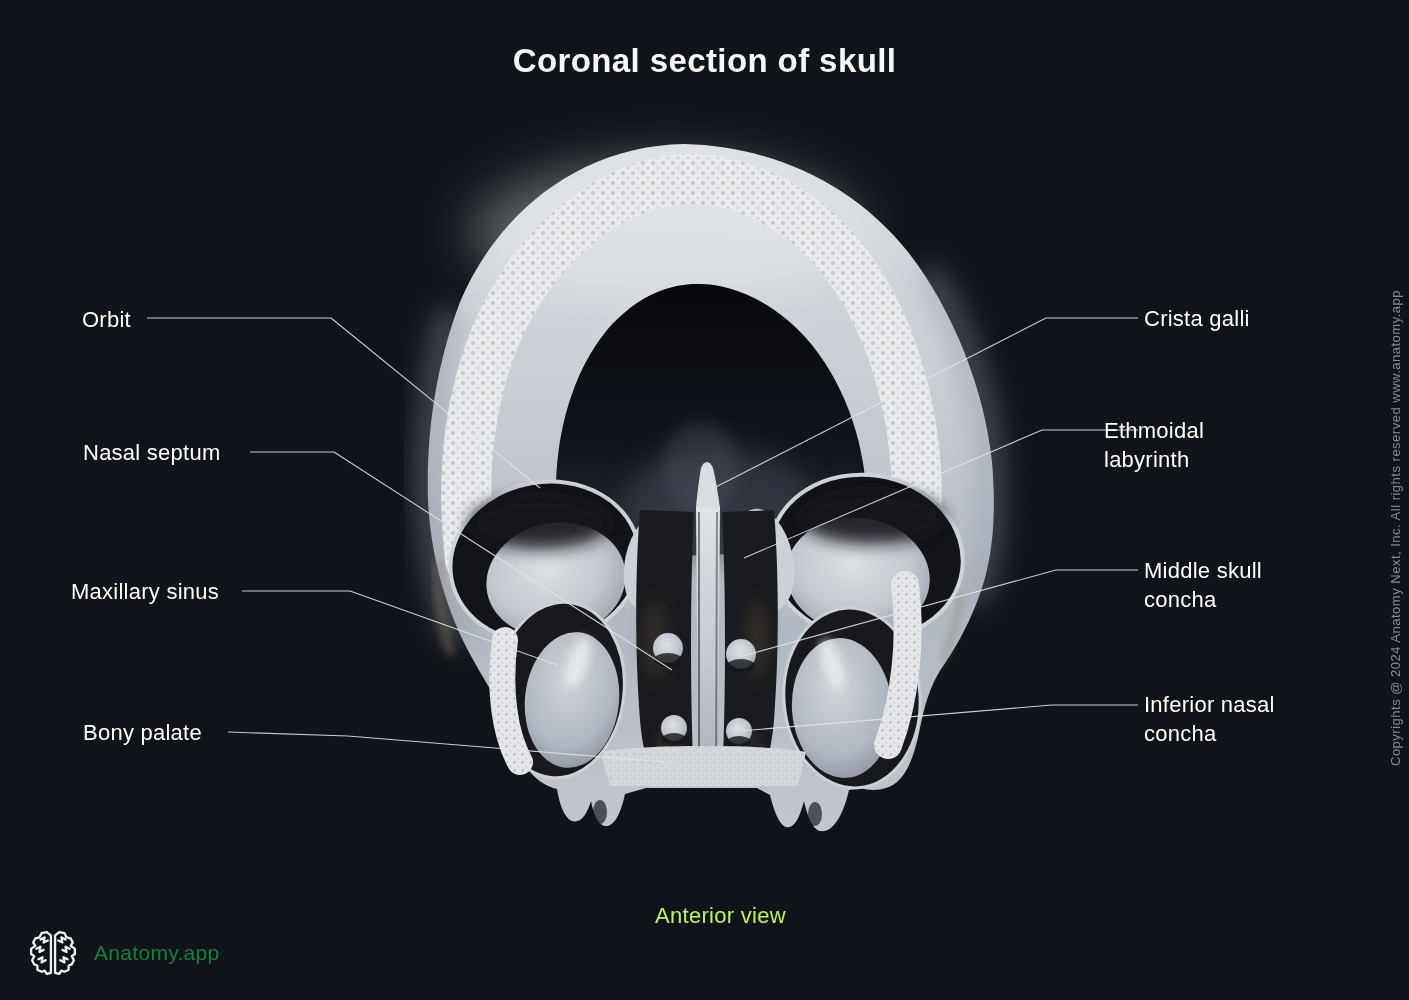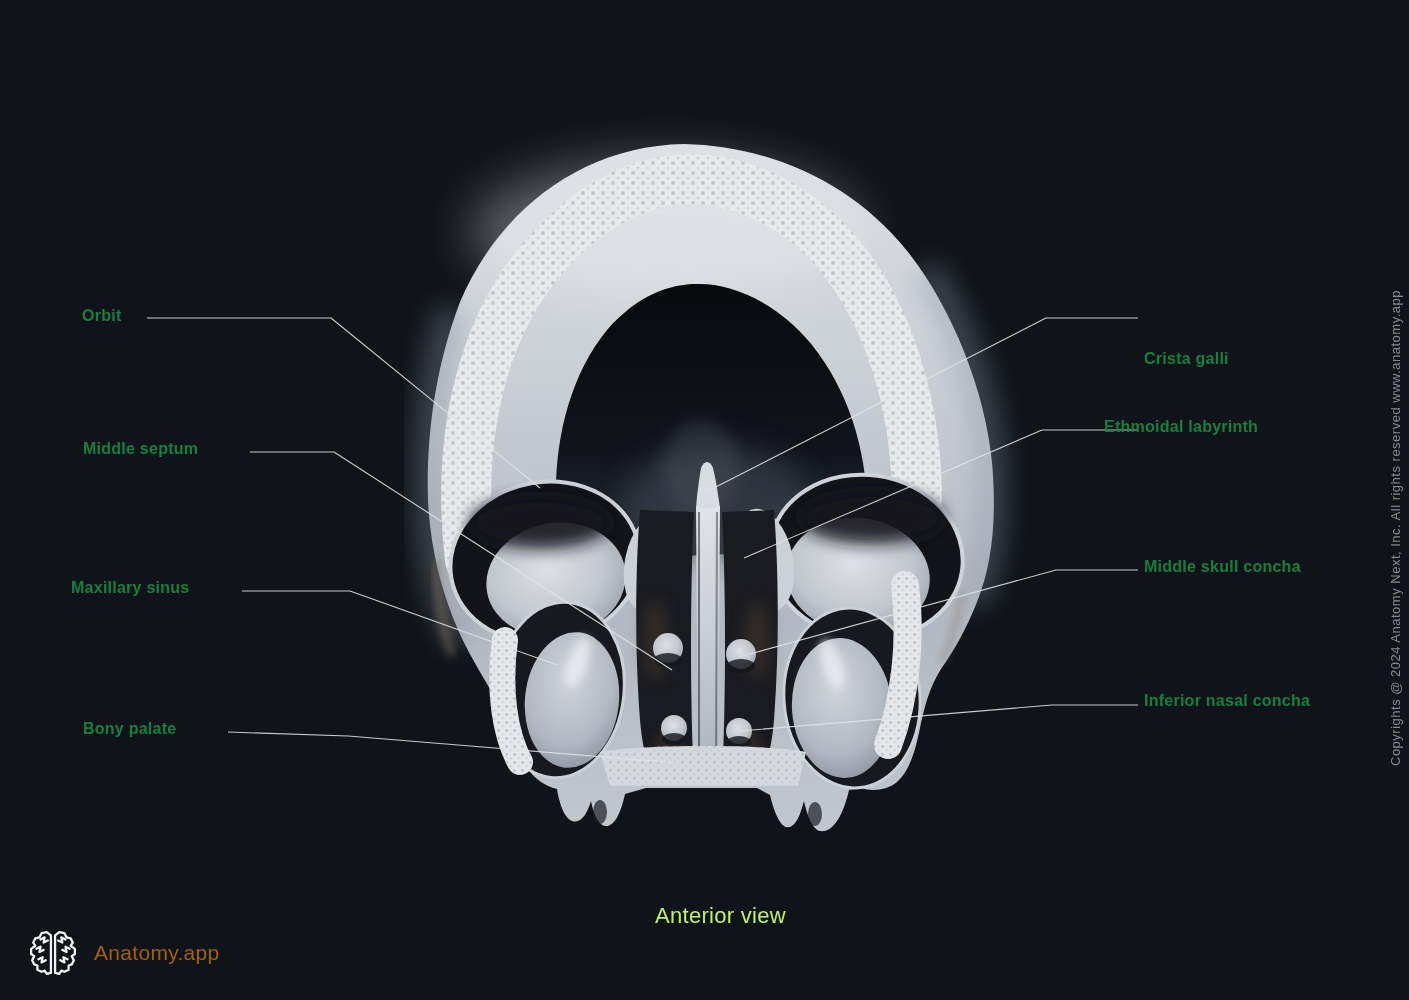--- a/index.html
+++ b/index.html
@@ -17,45 +17,45 @@
     text-align:center;font-size:33px;font-weight:600;letter-spacing:.4px;
     color:#f5f6f8;
   }
   .view-caption{
     position:absolute;top:903px;left:0;width:100%;
     text-align:center;font-size:22px;font-weight:500;letter-spacing:.3px;
     color:#bef264;
     margin-left:16px;
   }
   .anat-label{
-    position:absolute;font-size:16px;font-weight:700;letter-spacing:.25px;
-    color:#15803d;line-height:1.33;
+    position:absolute;font-size:22px;font-weight:400;letter-spacing:.25px;
+    color:#ffffff;line-height:1.33;
   }
   .lab-left{text-align:left;}
   .lab-right{width:175px;text-align:left;}
   #lbl-orbit{left:82px;top:305px;}
   #lbl-nasal-septum{left:83px;top:438px;}
   #lbl-maxillary-sinus{left:71px;top:577px;}
   #lbl-bony-palate{left:83px;top:718px;}
-  #lbl-crista-galli{left:1144px;top:304px;margin-top:44px;}
+  #lbl-crista-galli{left:1144px;top:304px;}
   #lbl-ethmoidal-labyrinth{left:1104px;top:416px;}
   #lbl-middle-nasal-concha{left:1144px;top:556px;}
   #lbl-inferior-nasal-concha{left:1144px;top:690px;}
   .watermark{
     position:absolute;right:4px;top:238px;height:580px;width:20px;
     display:flex;align-items:center;justify-content:center;
     writing-mode:vertical-rl;transform:rotate(180deg);
     font-size:13px;letter-spacing:.5px;color:#868b93;
     white-space:nowrap;
   }
   .brand{
     position:absolute;left:28px;bottom:22px;
     display:flex;align-items:center;gap:16px;
   }
-  .brand-name{font-size:21px;font-weight:500;letter-spacing:.3px;color:#a16207;}
+  .brand-name{font-size:21px;font-weight:500;letter-spacing:.3px;color:#15803d;}
   svg{display:block;}
 </style>
 </head>
 <body>
 
 <div class="stage">
 
   <svg class="stage" width="1409" height="1000" viewBox="0 0 1409 1000" aria-hidden="true">
     <defs>
       <linearGradient id="boneGrad" x1="0" y1="0" x2="0" y2="1">
@@ -231,23 +231,24 @@
       <polyline points="250,452 334,452 672,670"></polyline>
       <polyline points="242,591 350,591 557,665"></polyline>
       <polyline points="228,732 348,736 677,763"></polyline>
       <polyline points="1138,318 1046,318 706,492"></polyline>
       <polyline points="1138,430 1042,430 744,558"></polyline>
       <polyline points="1138,570 1056,570 739,657"></polyline>
       <polyline points="1138,705 1052,705 740,731"></polyline>
     </g>
   </svg>
 
+  <div class="title">Coronal section of skull</div>
 
   <div class="anat-label lab-left" id="lbl-orbit">Orbit</div>
-  <div class="anat-label lab-left" id="lbl-nasal-septum">Middle septum</div>
+  <div class="anat-label lab-left" id="lbl-nasal-septum">Nasal septum</div>
   <div class="anat-label lab-left" id="lbl-maxillary-sinus">Maxillary sinus</div>
   <div class="anat-label lab-left" id="lbl-bony-palate">Bony palate</div>
 
   <div class="anat-label lab-right" id="lbl-crista-galli">Crista galli</div>
   <div class="anat-label lab-right" id="lbl-ethmoidal-labyrinth">Ethmoidal labyrinth</div>
   <div class="anat-label lab-right" id="lbl-middle-nasal-concha">Middle skull concha</div>
   <div class="anat-label lab-right" id="lbl-inferior-nasal-concha">Inferior nasal concha</div>
 
   <div class="view-caption">Anterior view</div>
 

